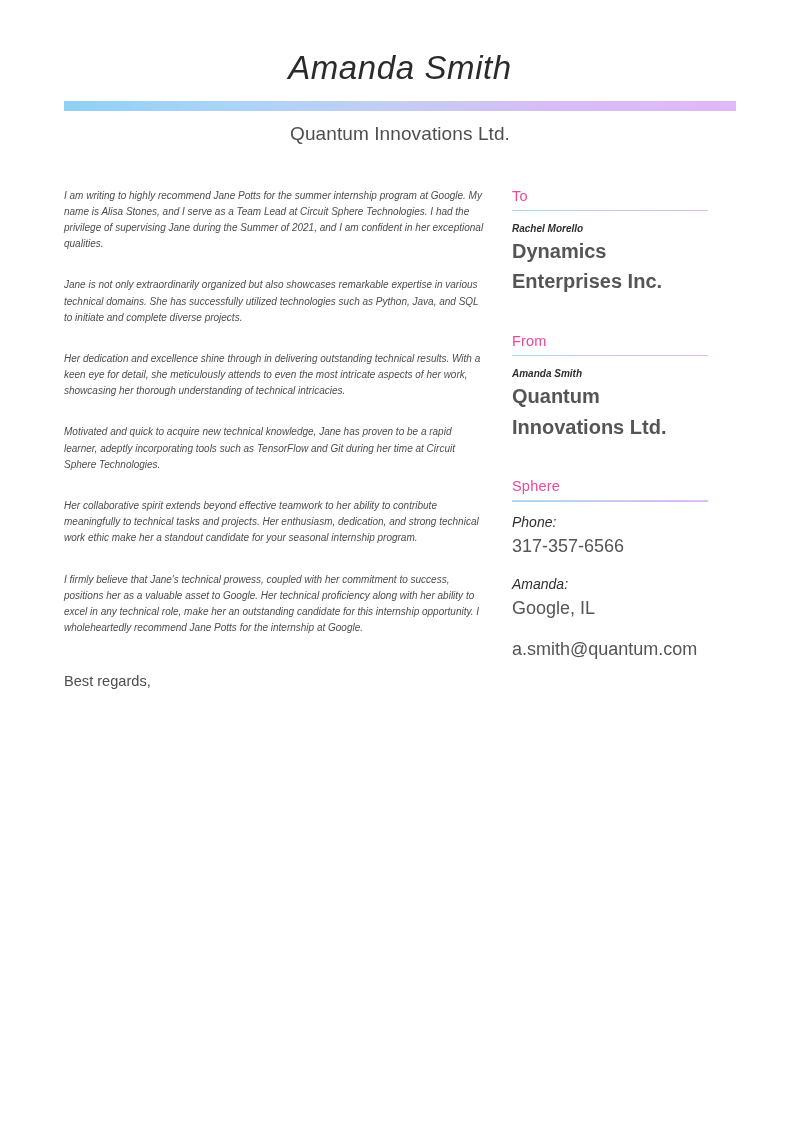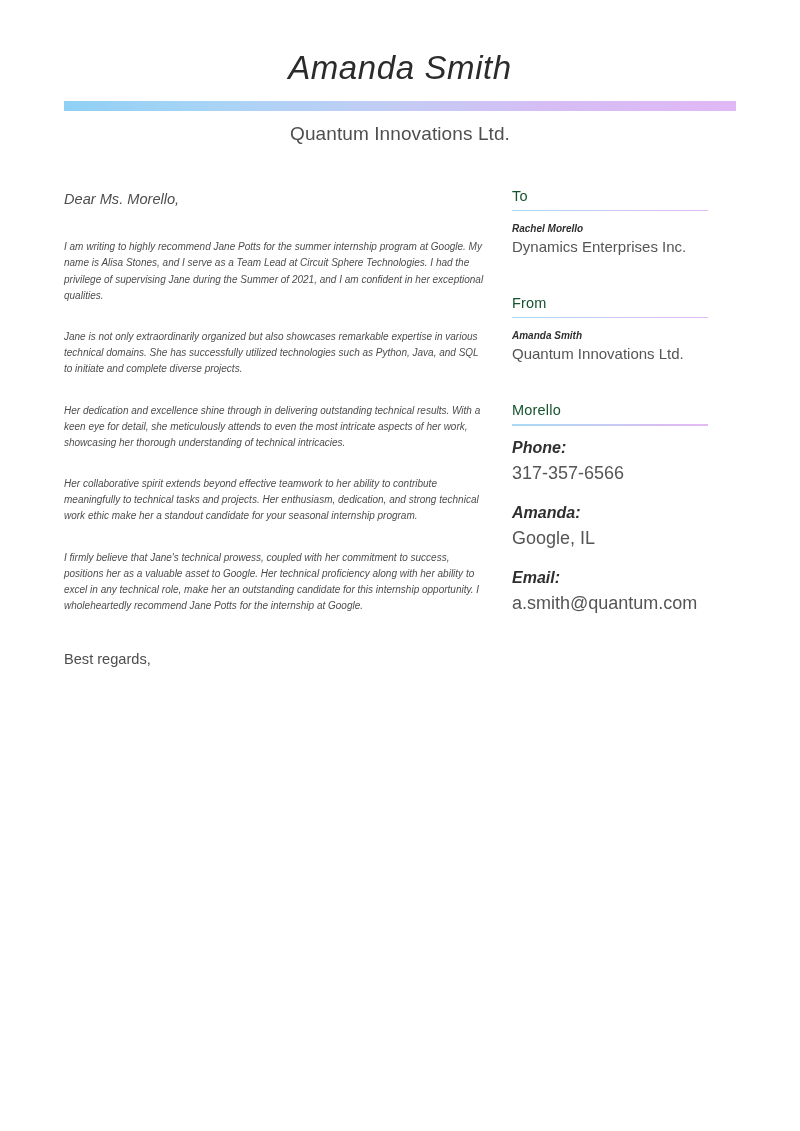--- a/index.html
+++ b/index.html
@@ -102,55 +102,56 @@
     margin-top: 34px;
   }
 
   
   .side-section {
     margin-bottom: 36px;
   }
   .side-title {
     font-size: 14.5px;
     font-weight: 400;
-    color: #14532d;
+    color: #ec4899;
     padding-bottom: 6px;
     letter-spacing: 0.2px;
   }
   .side-rule {
     height: 1.5px;
     background: linear-gradient(to right,
         #a9d9f6 0%,
         #c0cff3 40%,
         #d8bef4 75%,
         #e3bbf6 100%);
     margin-bottom: 10px;
   }
   .side-name {
     font-style: italic;
     font-weight: bold;
     font-size: 10px;
     color: #2f2f2f;
     line-height: 1.5;
   }
   .side-org {
-    font-size: 15px;
+    font-size: 20px;
     color: #555555;
     line-height: 1.52;
+    font-weight: bold;
   }
   .detail-block {
     margin-bottom: 14px;
   }
   .detail-block:last-child {
     margin-bottom: 0;
   }
   .detail-label {
     font-style: italic;
-    font-weight: bold;
-    font-size: 16px;
+    font-weight: normal;
+    font-size: 14px;
     color: #2f2f2f;
     line-height: 1.5;
   }
   .detail-value {
     font-size: 18px;
     color: #555555;
     line-height: 1.52;
   }
 </style>
 </head>
@@ -160,24 +161,24 @@
 
   <div class="header">
     <div class="header-name">Amanda Smith</div>
     <div class="rule-gradient"></div>
     <div class="header-company">Quantum Innovations Ltd.</div>
   </div>
 
   <div class="content">
 
     <div class="letter-col">
-      <p class="salutation">Dear Ms. Morello,</p>
       <p class="para">I am writing to highly recommend Jane Potts for the summer internship program at Google. My name is Alisa Stones, and I serve as a Team Lead at Circuit Sphere Technologies. I had the privilege of supervising Jane during the Summer of 2021, and I am confident in her exceptional qualities.</p>
       <p class="para">Jane is not only extraordinarily organized but also showcases remarkable expertise in various technical domains. She has successfully utilized technologies such as Python, Java, and SQL to initiate and complete diverse projects.</p>
       <p class="para">Her dedication and excellence shine through in delivering outstanding technical results. With a keen eye for detail, she meticulously attends to even the most intricate aspects of her work, showcasing her thorough understanding of technical intricacies.</p>
+      <p class="para">Motivated and quick to acquire new technical knowledge, Jane has proven to be a rapid learner, adeptly incorporating tools such as TensorFlow and Git during her time at Circuit Sphere Technologies.</p>
       <p class="para">Her collaborative spirit extends beyond effective teamwork to her ability to contribute meaningfully to technical tasks and projects. Her enthusiasm, dedication, and strong technical work ethic make her a standout candidate for your seasonal internship program.</p>
       <p class="para">I firmly believe that Jane's technical prowess, coupled with her commitment to success, positions her as a valuable asset to Google. Her technical proficiency along with her ability to excel in any technical role, make her an outstanding candidate for this internship opportunity. I wholeheartedly recommend Jane Potts for the internship at Google.</p>
       <div class="closing-wrap">
         <p class="closing">Best regards,</p>
 
       </div>
     </div>
 
     <div class="side-col">
 
@@ -189,35 +190,34 @@
       </div>
 
       <div class="side-section">
         <div class="side-title">From</div>
         <div class="side-rule"></div>
         <div class="side-name">Amanda Smith</div>
         <div class="side-org">Quantum Innovations Ltd.</div>
       </div>
 
       <div class="side-section">
-        <div class="side-title">Morello</div>
+        <div class="side-title">Sphere</div>
         <div class="side-rule"></div>
 
         <div class="detail-block">
           <div class="detail-label">Phone:</div>
           <div class="detail-value">317-357-6566</div>
         </div>
 
         <div class="detail-block">
           <div class="detail-label">Amanda:</div>
           <div class="detail-value">Google, IL</div>
         </div>
 
         <div class="detail-block">
-          <div class="detail-label">Email:</div>
           <div class="detail-value">a.smith@quantum.com</div>
         </div>
 
       </div>
 
     </div>
 
   </div>
 
 </div>

